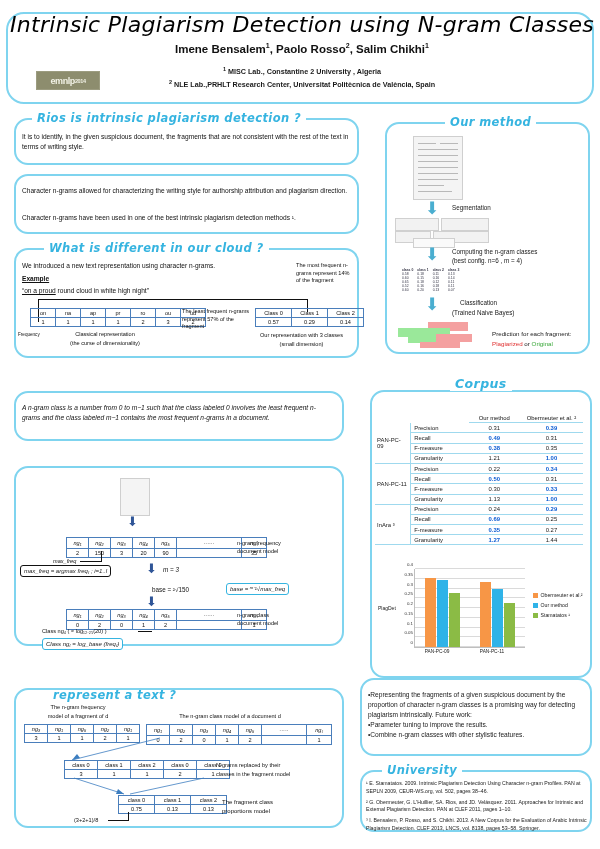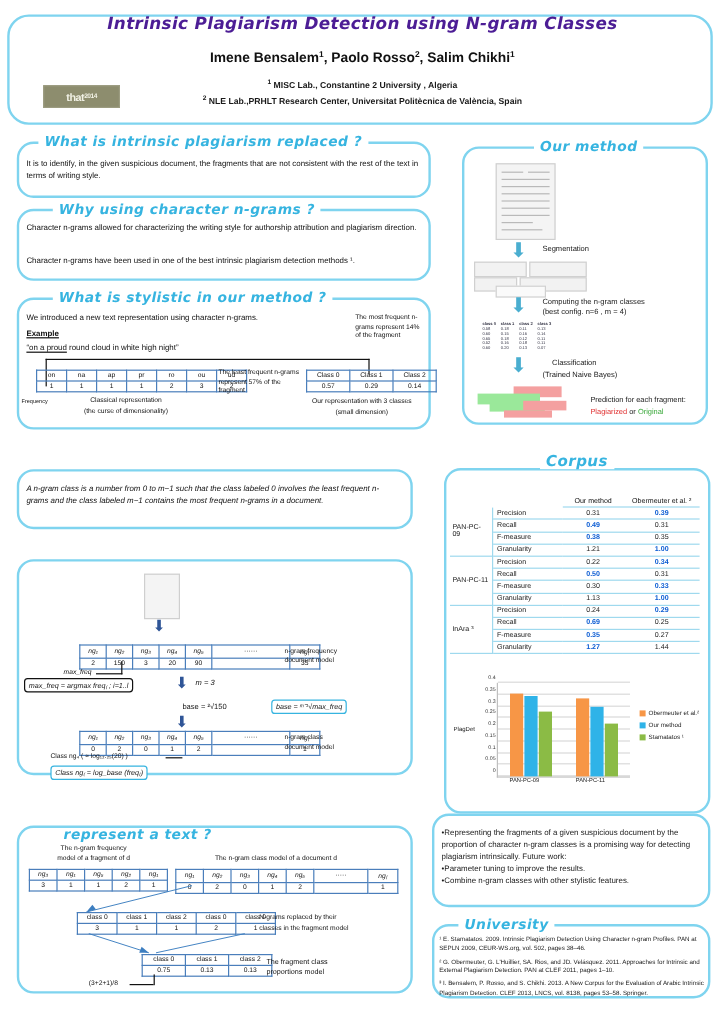--- a/index.html
+++ b/index.html
@@ -11,22 +11,22 @@
   .panel{position:absolute;border:2px solid #7fd4ef;border-radius:14px;background:#fff;box-sizing:border-box;}
   .panel.hdr{border-radius:18px;}
   .sec-title{position:absolute;font-family:"DejaVu Sans",sans-serif;font-style:italic;
              color:#36b4e0;font-size:11.5px;font-weight:700;background:#fff;padding:0 5px;
              white-space:nowrap;letter-spacing:.4px;}
   .body-txt{position:absolute;font-size:6.6px;line-height:1.5;color:#111;}
 
   
   #hdr{left:6px;top:12px;width:588px;height:92px;}
   #poster-title{position:absolute;left:0;top:-2px;width:588px;text-align:center;
-      font-family:"DejaVu Sans",sans-serif;font-style:italic;font-weight:700;font-size:14px;
-      color:#4c1d95;letter-spacing:.3px;}
+      font-family:"DejaVu Sans",sans-serif;font-style:italic;font-weight:400;font-size:22px;
+      color:#000000;letter-spacing:.3px;}
   #authors{position:absolute;left:0;top:28px;width:588px;text-align:center;font-size:11.5px;font-weight:700;color:#111;}
   #authors sup{font-size:7px;}
   #aff1{position:absolute;left:0;top:52px;width:588px;text-align:center;font-size:7.2px;font-weight:700;}
   #aff2{position:absolute;left:0;top:65px;width:588px;text-align:center;font-size:7.2px;font-weight:700;}
   #aff1 sup,#aff2 sup{font-size:5.5px;}
   #emnlp-logo{position:absolute;left:28px;top:57px;width:62px;height:17px;background:#8d8d6e;
       color:#f2f2e6;font-size:9px;font-weight:700;letter-spacing:-.4px;
       display:flex;align-items:center;justify-content:center;border:1px solid #9c9c80;}
   #emnlp-logo sub{font-size:5.5px;}
 
@@ -76,36 +76,35 @@
 <div class="poster">
 
   <div class="panel hdr" id="hdr">
     <div id="poster-title">Intrinsic Plagiarism Detection using N-gram Classes</div>
     <div id="authors">
       <span>Imene Bensalem<sup>1</sup>, Paolo Rosso<sup>2</sup>, Salim Chikhi<sup>1</sup></span>
     </div>
     <div id="aff1"><sup>1</sup> MISC Lab., Constantine 2 University , Algeria</div>
     <div id="aff2"><sup>2</sup> NLE Lab.,PRHLT Research Center, Universitat Politècnica de València, Spain</div>
     <div id="emnlp-logo">
-        <span>that</span>
+        <span>emnlp</span>
         <sub>2014</sub>
       </div>
   </div>
 
   <div class="panel" style="left:14px;top:118px;width:345px;height:47px;"></div>
-  <div class="sec-title" style="left:32px;top:111px;">What is intrinsic plagiarism replaced ?</div>
+  <div class="sec-title" style="left:32px;top:111px;">Rios is intrinsic plagiarism detection ?</div>
   <div class="body-txt" style="left:22px;top:132px;width:330px;">It is to identify, in the given suspicious document, the fragments that are not consistent with the rest of the text in terms of writing style.</div>
 
   <div class="panel" style="left:14px;top:174px;width:345px;height:60px;"></div>
-  <div class="sec-title" style="left:44px;top:167px;">Why using character n-grams ?</div>
   <div class="body-txt" style="left:22px;top:186px;width:330px;">Character n-grams allowed for characterizing the writing style for authorship attribution and plagiarism direction.</div>
   <div class="body-txt" style="left:22px;top:213px;width:330px;">Character n-grams have been used in one of the best intrinsic plagiarism detection methods ¹.</div>
 
   <div class="panel" style="left:14px;top:248px;width:345px;height:110px;"></div>
-  <div class="sec-title" style="left:44px;top:241px;">What is stylistic in our method ?</div>
+  <div class="sec-title" style="left:44px;top:241px;">What is different in our cloud ?</div>
   <div class="body-txt" style="left:22px;top:261px;width:320px;">We introduced a new text representation using character n-grams.</div>
   <div class="body-txt" style="left:22px;top:274px;font-weight:700;text-decoration:underline;">Example</div>
   <div class="body-txt" style="left:22px;top:286px;width:250px;"><span style="text-decoration:underline;">“on a proud</span> round cloud in white high night”</div>
 
   <div class="ln" style="left:38px;top:299px;width:1px;height:23px;"></div>
   <div class="ln" style="left:38px;top:299px;width:270px;height:1px;"></div>
   <div class="ln" style="left:307px;top:299px;width:1px;height:13px;"></div>
 
   <table class="g" id="tbl-ngram-freq" style="position:absolute;left:30px;top:308px;">
     <tbody>

